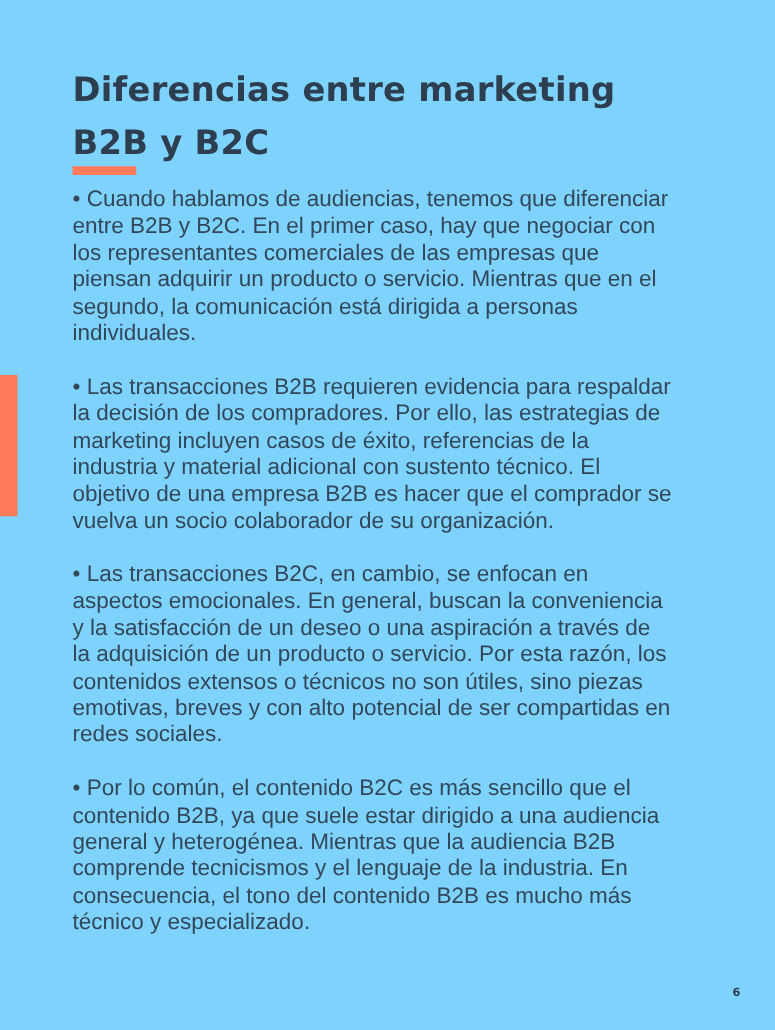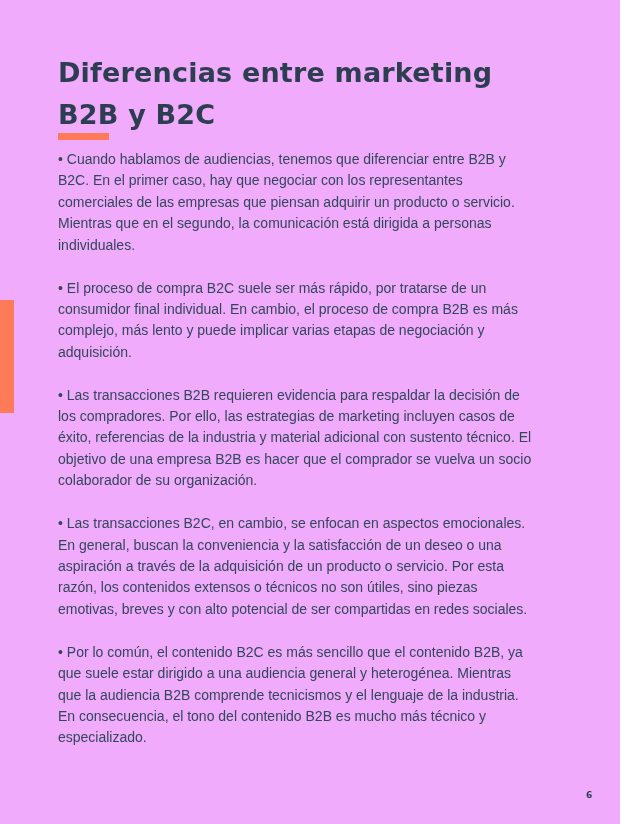--- a/index.html
+++ b/index.html
@@ -10,21 +10,21 @@
     body {
       width: 620px;
       height: 824px;
       position: relative;
       overflow: hidden;
       font-family: "Liberation Sans", sans-serif;
     }
     .page {
       position: absolute;
       inset: 0;
-      background: #f0abfc;
+      background: #7dd3fc;
       padding-left: 48px;
     }
     .side-accent {
       position: absolute;
       left: 0;
       top: 300px;
       width: 14px;
       height: 113px;
       background: #ff7a59;
     }
@@ -51,21 +51,21 @@
     }
     .content {
       position: absolute;
       left: 58px;
       top: 149px;
       width: 480px;
     }
     .bullet {
       margin: 0 0 21.5px 0;
       font-family: "Liberation Sans", sans-serif;
-      font-size: 14px;
+      font-size: 18px;
       line-height: 21.4px;
       color: #33475b;
     }
     .page-number {
       position: absolute;
       left: 586px;
       top: 790px;
       font-family: "DejaVu Sans", sans-serif;
       font-weight: bold;
       font-size: 9px;
@@ -76,20 +76,19 @@
 <body>
 
 <div class="page">
   <div class="side-accent"></div>
 
   <h1 class="title">Diferencias entre marketing B2B y B2C</h1>
   <div class="title-underline"></div>
 
   <div class="content">
     <p class="bullet">• Cuando hablamos de audiencias, tenemos que diferenciar entre B2B y B2C. En el primer caso, hay que negociar con los representantes comerciales de las empresas que piensan adquirir un producto o servicio. Mientras que en el segundo, la comunicación está dirigida a personas individuales.</p>
-    <p class="bullet">• El proceso de compra B2C suele ser más rápido, por tratarse de un consumidor final individual. En cambio, el proceso de compra B2B es más complejo, más lento y puede implicar varias etapas de negociación y adquisición.</p>
     <p class="bullet">• Las transacciones B2B requieren evidencia para respaldar la decisión de los compradores. Por ello, las estrategias de marketing incluyen casos de éxito, referencias de la industria y material adicional con sustento técnico. El objetivo de una empresa B2B es hacer que el comprador se vuelva un socio colaborador de su organización.</p>
     <p class="bullet">• Las transacciones B2C, en cambio, se enfocan en aspectos emocionales. En general, buscan la conveniencia y la satisfacción de un deseo o una aspiración a través de la adquisición de un producto o servicio. Por esta razón, los contenidos extensos o técnicos no son útiles, sino piezas emotivas, breves y con alto potencial de ser compartidas en redes sociales.</p>
     <p class="bullet">• Por lo común, el contenido B2C es más sencillo que el contenido B2B, ya que suele estar dirigido a una audiencia general y heterogénea. Mientras que la audiencia B2B comprende tecnicismos y el lenguaje de la industria. En consecuencia, el tono del contenido B2B es mucho más técnico y especializado.</p>
   </div>
 
   <div class="page-number">6</div>
 </div>
 
 </body></html>

